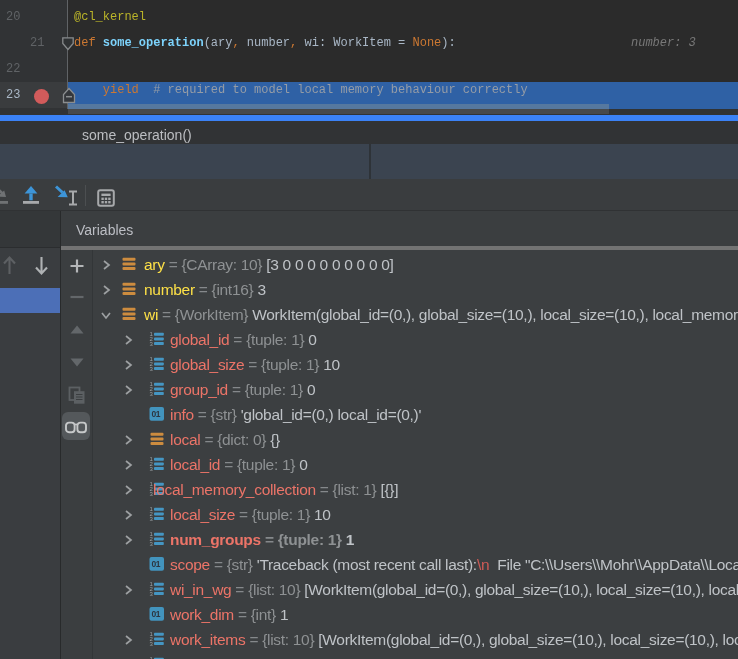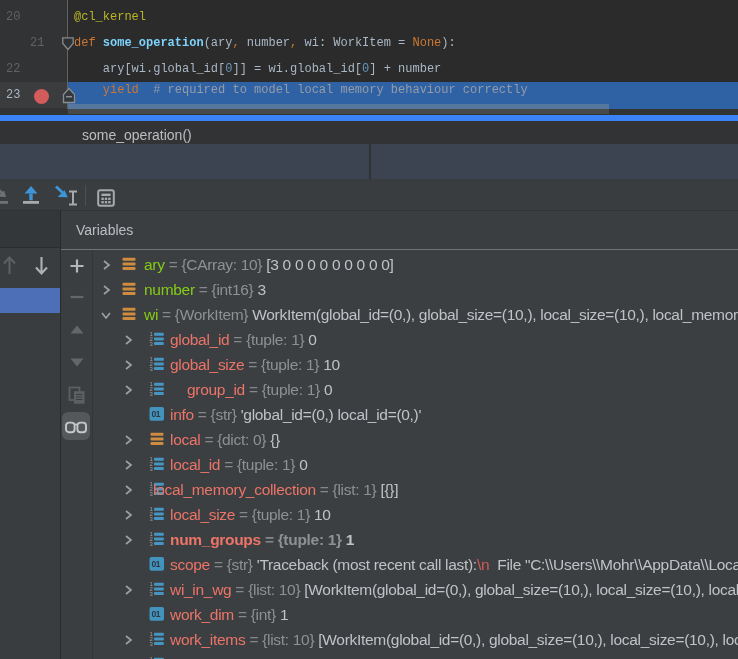--- a/index.html
+++ b/index.html
@@ -37,27 +37,27 @@
   #toolbar{position:absolute;left:0;top:179px;width:738px;height:32px;background:#3a3d3f;
            border-bottom:1px solid #303234;box-sizing:border-box;}
   
   #leftpanel{position:absolute;left:0;top:211px;width:60px;height:448px;background:#3a3d40;}
   #lptop{position:absolute;left:0;top:211px;width:60px;height:37px;background:#343739;border-bottom:1px solid #2b2d2f;box-sizing:border-box;}
   #lpsel{position:absolute;left:0;top:288px;width:60px;height:25px;background:#4c6fb7;}
   #vsep1{position:absolute;left:60px;top:211px;width:1px;height:448px;background:#282a2b;}
   #stripcol{position:absolute;left:61px;top:250px;width:31px;height:409px;background:#3b3e40;}
   #vsep2{position:absolute;left:92px;top:250px;width:1px;height:409px;background:#333638;}
   #varhdr{position:absolute;left:61px;top:211px;width:677px;height:39px;background:#3b3e40;
-          border-bottom:1px solid #737373;box-sizing:border-box;}
+          border-bottom:4px solid #737373;box-sizing:border-box;}
   #varhdr span{position:absolute;left:15px;top:0;line-height:38px;font-size:14px;color:#bcbec4;}
   #tree{position:absolute;left:93px;top:250px;width:645px;height:409px;background:#3c3f41;overflow:hidden;}
   .row{position:absolute;left:0;width:645px;height:25px;line-height:25px;font-size:15.5px;letter-spacing:-0.3px;white-space:nowrap;overflow:hidden;}
   .row svg{position:absolute;}
   .rtext{position:absolute;top:0;}
-  .nm0{color:#84cc16;}
+  .nm0{color:#fde047;}
   .nm1{color:#ec7468;}
   .eq{color:#85888b;}
   .ty{color:#8e9193;}
   .va{color:#bfc3c7;}
   .esc{color:#cf5b56;}
   .glassbg{position:absolute;left:62px;top:412px;width:28px;height:28px;background:#54585b;border-radius:6px;}
 </style>
 </head>
 <body>
 <div id="root">
@@ -80,21 +80,21 @@
     <svg class="abs" style="left:61px;top:36px;" width="14" height="16" viewBox="0 0 14 16">
       <path d="M1.8 1.8 h10.4 v5.7 l-5.2 6 l-5.2 -6 z" fill="#2f3234" stroke="#888b8d" stroke-width="1.3"></path>
     </svg>
     <svg class="abs" style="left:61.5px;top:87px;" width="14" height="17" viewBox="0 0 14 17">
       <path d="M7 1.5 l5.5 6 v8 h-11 v-8 z" fill="#34373b" stroke="#8b8e90" stroke-width="1.3"></path>
       <line x1="4" y1="9.7" x2="10" y2="9.7" stroke="#8b8e90" stroke-width="1.5"></line>
     </svg>
 
     <div class="cl mono" style="top:4px;"><span class="deco">@cl_kernel</span></div>
     <div class="cl mono" style="top:30px;"><span class="kw">def </span><span class="fn">some_operation</span><span class="tx">(ary</span><span class="kw">,</span><span class="tx"> number</span><span class="kw">,</span><span class="tx"> wi: WorkItem = </span><span class="kw">None</span><span class="tx">):</span></div>
-    <div class="cl mono" style="top:56px;"><span class="tx">    ary[wi.global_id[</span><span class="num">0</span><span class="tx">]] = wi.global_id[</span><span class="num">0</span><span class="tx">] + number</span></div>
+    <div class="cl mono" style="top:30px;left:631px;"><span class="hint">number: 3</span></div>
     <div class="cl mono" style="top:77px;"><span class="kw">    yield</span><span class="cmt">  # required to model local memory behaviour correctly</span></div>
   </div>
 
   <div id="framesrow">
       <span>some_operation()</span>
     </div>
 
   <div id="bandL"></div>
     <div id="bandR"></div>
     <div id="bandDiv"></div>
@@ -251,21 +251,21 @@
             <text x="0.4" y="5">1</text>
             <text x="0.4" y="10">2</text>
             <text x="0.4" y="15">3</text>
           </g>
           <g fill="#4596c3">
             <rect x="5" y="1.8" width="9.8" height="3" rx="0.8"></rect>
             <rect x="5" y="6.4" width="9.8" height="3" rx="0.8"></rect>
             <rect x="5" y="11" width="9.8" height="3" rx="0.8"></rect>
           </g>
         </svg>
-        <span class="rtext" style="left:94px;"><span class="nm1">group_id</span><span class="eq"> = </span><span class="ty">{tuple: 1}</span><span class="va"> 0</span></span>
+        <span class="rtext" style="left:77px;"><span class="nm1">group_id</span><span class="eq"> = </span><span class="ty">{tuple: 1}</span><span class="va"> 0</span></span>
       </div>
   <div class="row" style="top:151.5px;">
         <svg style="left:56px;top:4.5px;" width="16" height="16" viewBox="0 0 16 16">
           <rect x="0.5" y="1" width="14.5" height="13.8" rx="2" fill="#4294be"></rect>
           <text x="2.4" y="11.4" font-size="8.5" font-weight="bold" fill="#2c3640" font-family="Liberation Sans,sans-serif">01</text>
         </svg>
         <span class="rtext" style="left:77px;"><span class="nm1">info</span><span class="eq"> = </span><span class="ty">{str}</span><span class="va"> 'global_id=(0,) local_id=(0,)'</span></span>
       </div>
   <div class="row" style="top:176.5px;">
         <svg style="left:28px;top:6px;" width="14" height="14" viewBox="0 0 14 14">

